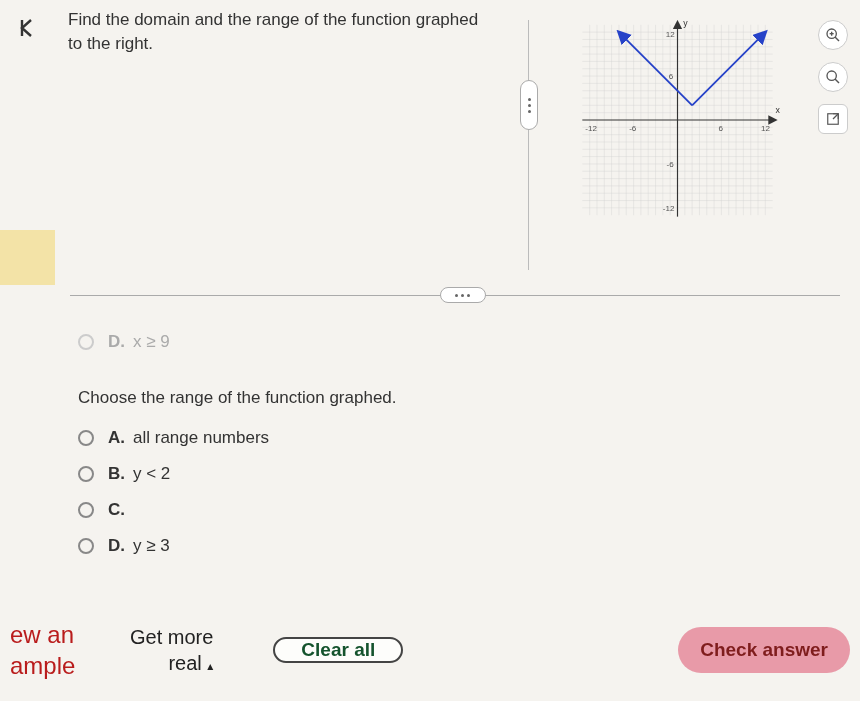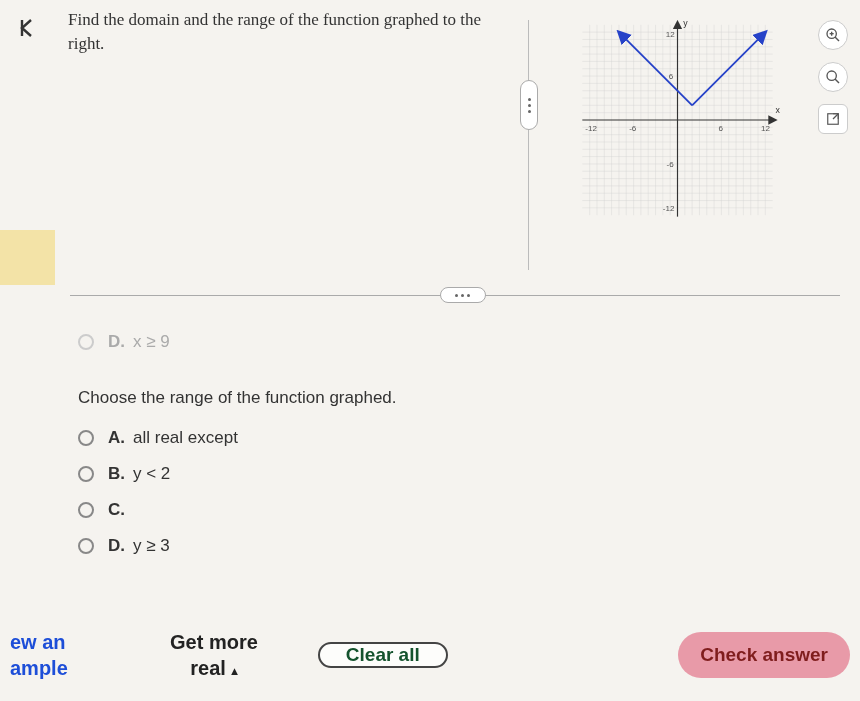--- a/index.html
+++ b/index.html
@@ -7,21 +7,20 @@
       width: 860px;
       height: 701px;
       font-family: Arial, sans-serif;
       background: #f5f3ef;
       position: relative;
       overflow: hidden;
     }
     .top-area {
       display: flex;
       padding: 8px 0 0 8px;
-      font-family: Liberation Serif, serif;
     }
     .back-btn {
       width: 40px;
       height: 40px;
       display: flex;
       align-items: center;
       justify-content: center;
       cursor: pointer;
       font-size: 24px;
       color: #333;
@@ -157,35 +156,34 @@
       position: absolute;
       bottom: 20px;
       left: 0;
       width: 860px;
       display: flex;
       align-items: center;
       padding: 0 10px;
       gap: 20px;
     }
     .left-text {
-      font-size: 20px;
-      font-weight: bold;
-      color: #1d4ed8;
+      font-size: 24px;
+      font-weight: normal;
+      color: #b91c1c;
       line-height: 1.3;
       width: 100px;
       text-align: left;
     }
     .helper-text {
       font-size: 20px;
-      font-weight: bold;
+      font-weight: normal;
       color: #222;
-      text-align: center;
+      text-align: right;
       line-height: 1.3;
       cursor: pointer;
-      margin-left: 40px;
     }
     .pill-btn {
       border: 2px solid #444;
       border-radius: 26px;
       background: #fdfdfb;
       padding: 0 26px;
       font-size: 19px;
       font-weight: bold;
       color: #14532d;
       cursor: pointer;
@@ -348,21 +346,21 @@
     <div class="radio"></div>
     <span class="letter">D.</span>
     <span>x ≥ 9</span>
   </div>
 
   <div class="prompt-text">Choose the range of the function graphed.</div>
 
   <div class="option-row">
     <div class="radio"></div>
     <span class="letter">A.</span>
-    <span>all real except</span>
+    <span>all range numbers</span>
   </div>
   <div class="option-row">
     <div class="radio"></div>
     <span class="letter">B.</span>
     <span>y &lt; 2</span>
   </div>
   <div class="option-row">
     <div class="radio"></div>
     <span class="letter">C.</span>
   </div>

